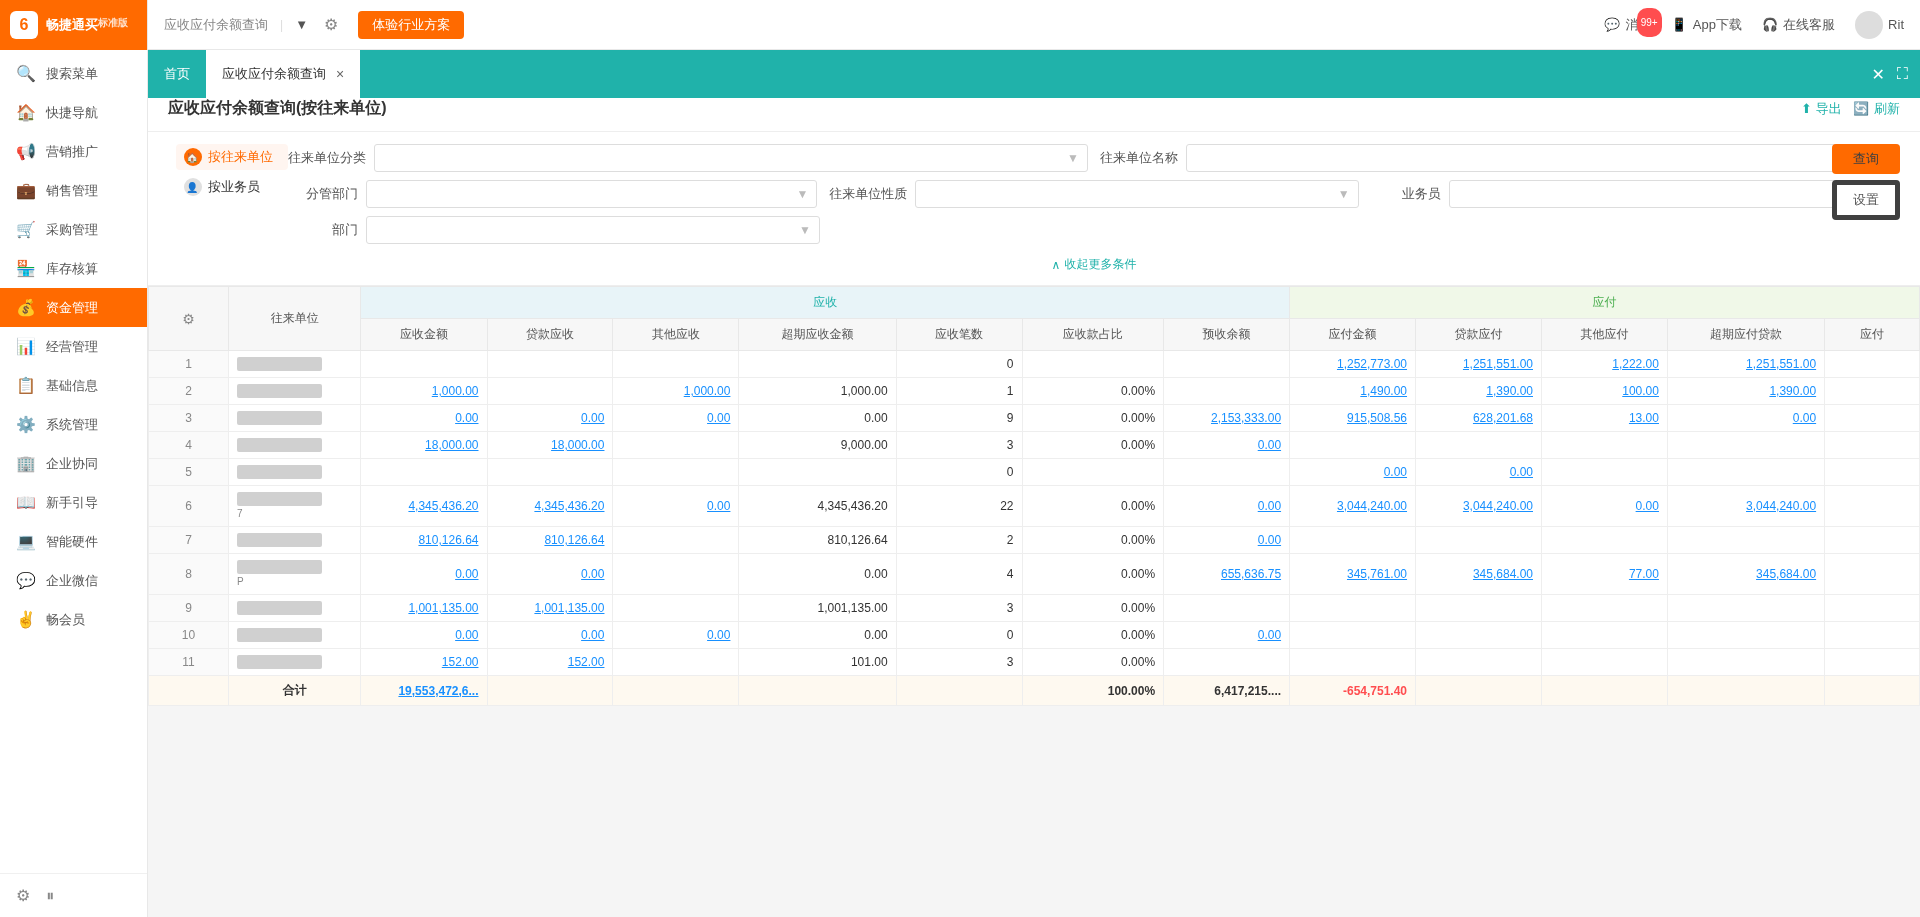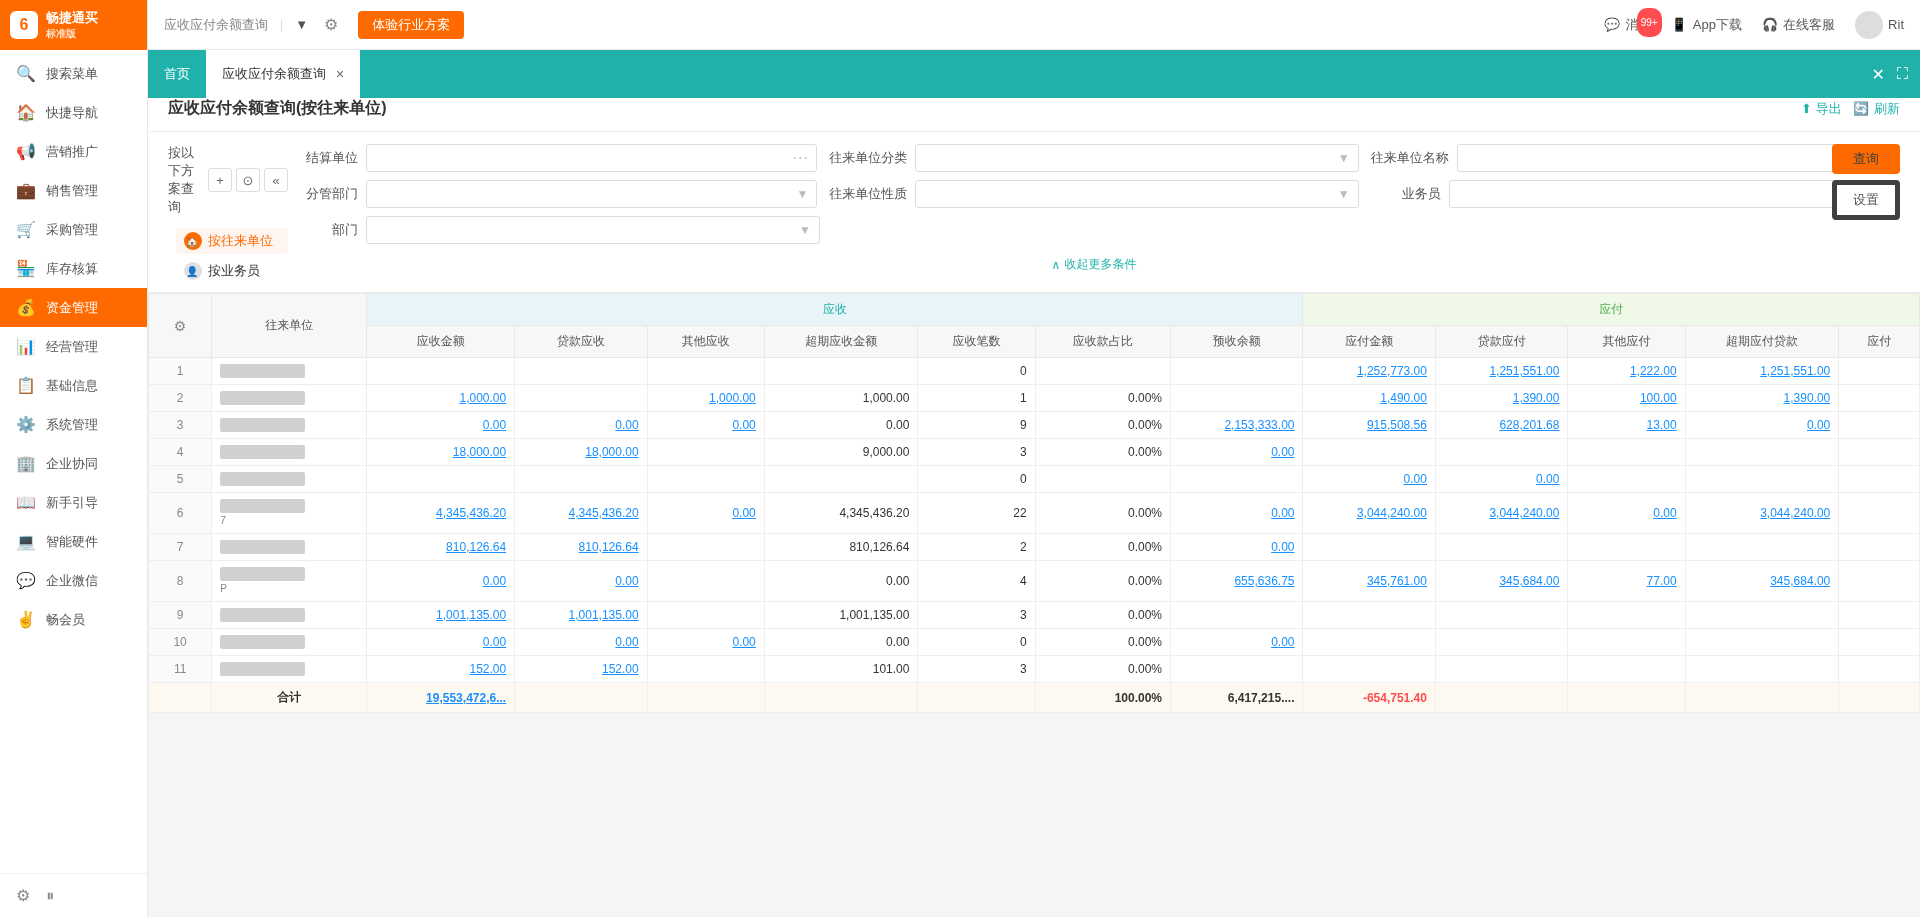--- a/index.html
+++ b/index.html
@@ -9,21 +9,21 @@
     .sidebar {
       position: fixed; left: 0; top: 0; width: 148px; height: 100%; background: #fff;
       border-right: 1px solid #e8e8e8; display: flex; flex-direction: column;
     }
     .sidebar-logo {
       height: 50px; background: #ff6a00; display: flex; align-items: center; padding: 0 10px;
       color: white; font-size: 14px; font-weight: bold; gap: 8px;
     }
     .sidebar-logo-icon { width: 28px; height: 28px; background: white; border-radius: 6px; display: flex; align-items: center; justify-content: center; }
     .sidebar-logo-icon span { color: #ff6a00; font-size: 16px; font-weight: bold; }
-    .sidebar-logo-text { display: flex; flex-direction: column; }
+    .sidebar-logo-text { display: flex; flex-direction: row; }
     .sidebar-logo-main { font-size: 13px; }
     .sidebar-logo-sub { font-size: 10px; opacity: 0.8; }
     .sidebar-menu { flex: 1; overflow-y: auto; padding: 4px 0; }
     .sidebar-item {
       display: flex; align-items: center; padding: 10px 16px; cursor: pointer;
       gap: 10px; color: #555; font-size: 13px;
     }
     .sidebar-item.active { background: #ff6a00; color: white; border-radius: 0; }
     .sidebar-item.active .sidebar-icon { color: white; }
     .sidebar-icon { font-size: 16px; width: 20px; text-align: center; }
@@ -124,21 +124,21 @@
 
     
     .table-container {
       margin: 0; overflow: auto;
       height: calc(100% - 220px);
     }
     .data-table {
       width: 100%; border-collapse: collapse; background: white; font-size: 12px;
     }
     .data-table th {
-      background: #f7f7f7; border: 1px solid #e8e8e8; padding: 7px 14px;
+      background: #f7f7f7; border: 1px solid #e8e8e8; padding: 7px 24px;
       color: #555; font-weight: normal; white-space: nowrap; text-align: center;
     }
     .data-table td {
       border: 1px solid #eee; padding: 6px 8px; color: #333; white-space: nowrap;
       text-align: right;
     }
     .data-table td:nth-child(2) { text-align: left; max-width: 160px; overflow: hidden; }
     .data-table .row-num { text-align: center; color: #888; background: #fafafa; }
     .data-table .link { color: #1890ff; text-decoration: underline; cursor: pointer; }
     .data-table .footer-row td { background: #fef9f0; font-weight: bold; }
@@ -289,50 +289,35 @@
         <span>🔄</span>
         <span>刷新</span>
       </div>
     </div>
   </div>
 
   <div class="filter-area" style="position:relative;">
     <div style="display:flex;">
 
       <div style="width:120px; flex-shrink:0;">
-        <div class="filter-tabs">
-          <span class="filter-tab-label">按以下方案查询</span>
-          <div class="filter-tab-icons">
-            <div class="filter-tab-icon">+</div>
-            <div class="filter-tab-icon">⊙</div>
-            <div class="filter-tab-icon">«</div>
-          </div>
-        </div>
         <div class="filter-options">
           <div class="filter-option active">
             <div class="filter-option-icon">🏠</div>
             <span>按往来单位</span>
           </div>
           <div class="filter-option">
             <div class="filter-option-icon2">👤</div>
             <span>按业务员</span>
           </div>
         </div>
       </div>
 
       <div style="flex:1;">
 
         <div class="filter-row">
-          <div class="filter-field">
-            <span class="filter-label">结算单位</span>
-            <div class="filter-input">
-              <span></span>
-              <span class="filter-input-dots">···</span>
-            </div>
-          </div>
           <div class="filter-field">
             <span class="filter-label">往来单位分类</span>
             <div class="filter-input">
               <span></span>
               <span class="filter-input-arrow">▼</span>
             </div>
           </div>
           <div class="filter-field">
             <span class="filter-label">往来单位名称</span>
             <div class="filter-input">

